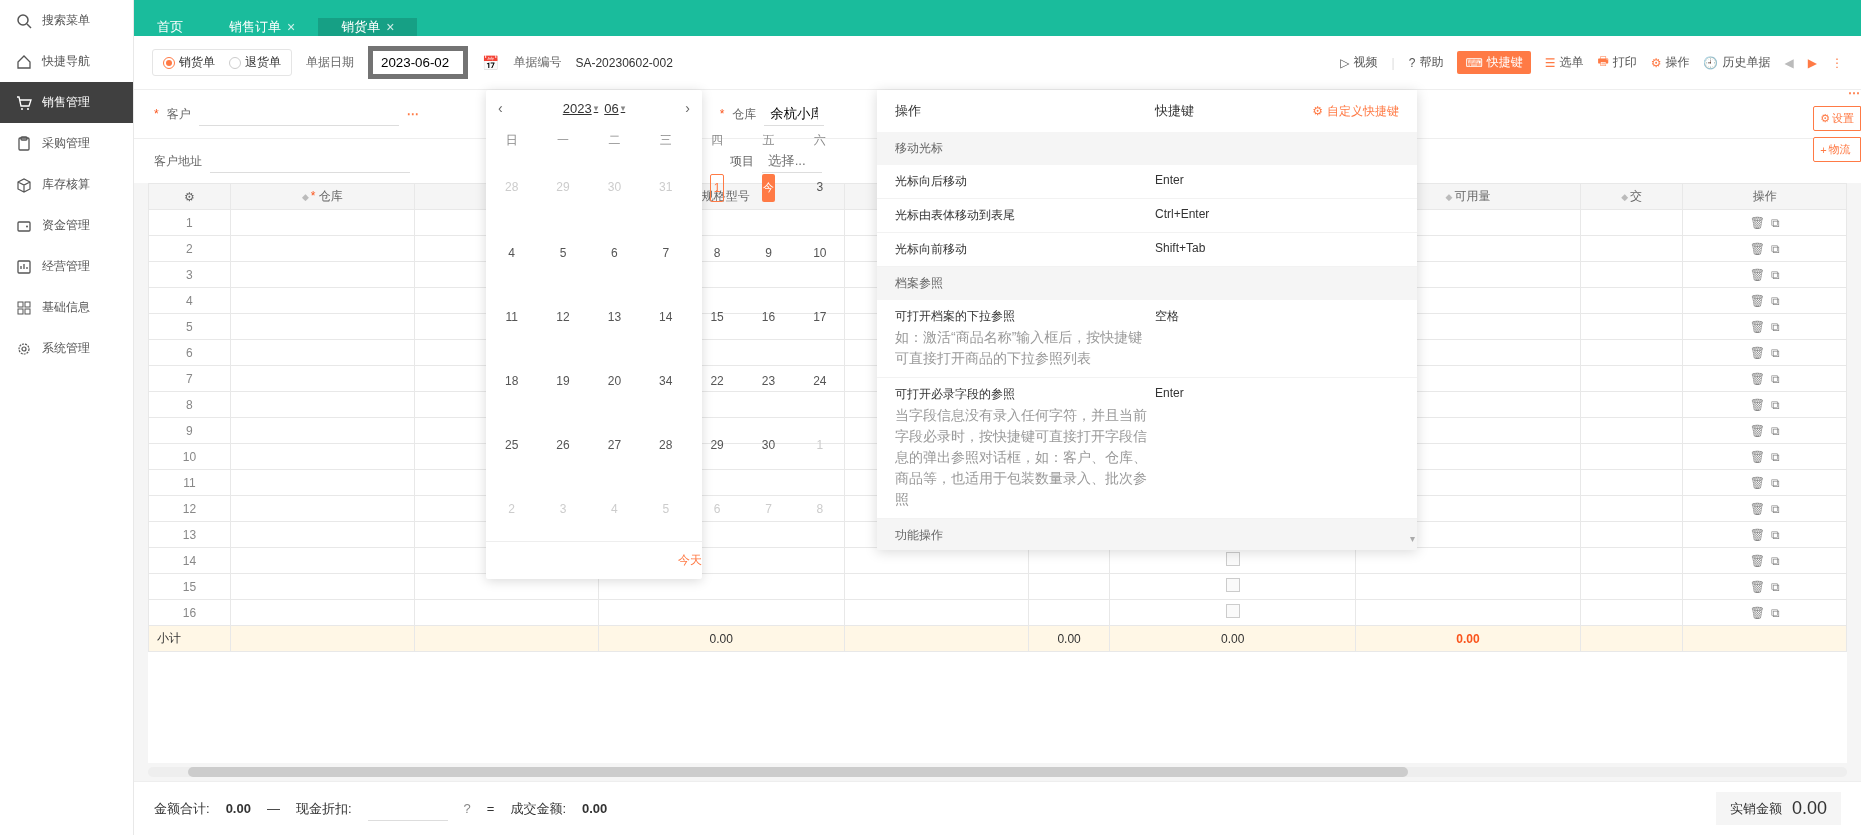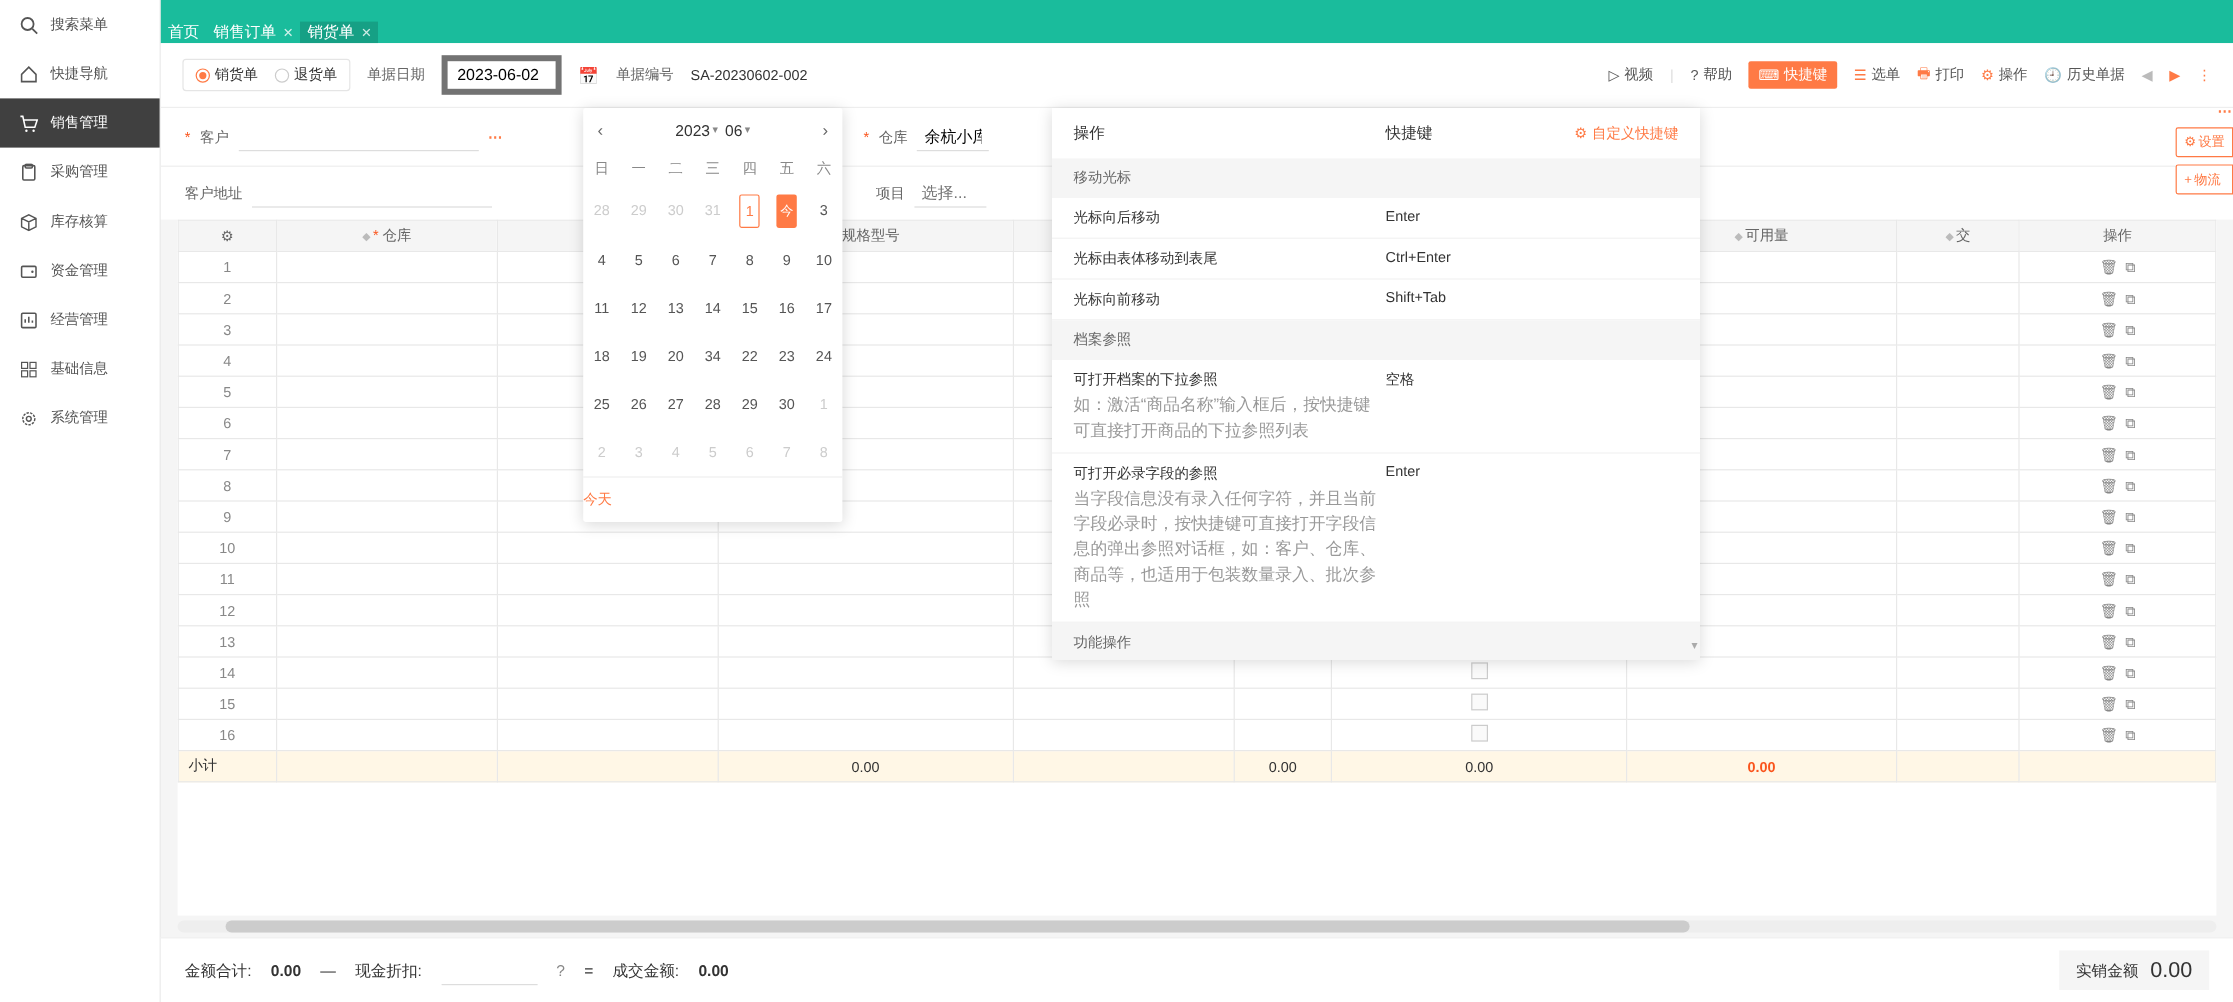--- a/index.html
+++ b/index.html
@@ -10,21 +10,21 @@
 .sidebar { width: 134px; background: #fff; border-right: 1px solid #e8e8e8; display: flex; flex-direction: column; }
 .sidebar-item { display: flex; align-items: center; padding: 12px 16px; cursor: pointer; color: #555; gap: 10px; }
 .sidebar-item.active { background: #404040; color: #fff; }
 .sidebar-icon { width: 16px; height: 16px; display: inline-flex; align-items: center; justify-content: center; }
 
 
 .main { flex: 1; display: flex; flex-direction: column; min-width: 0; }
 
 
 .tabs { display: flex; background: #1abc9c; height: 36px; align-items: stretch; }
-.tab { padding: 0 6px; color: #fff; display: flex; align-items: center; cursor: pointer; gap: 6px; font-size: 13px; margin-top: 18px; }
+.tab { padding: 0 23px; color: #fff; display: flex; align-items: center; cursor: pointer; gap: 6px; font-size: 13px; margin-top: 18px; }
 .tab.active { background: #16a085; }
 .tab-close { font-size: 14px; opacity: 0.8; }
 
 
 .subhead { background: #fff; border-bottom: 1px solid #eee; display: flex; align-items: center; padding: 10px 18px 10px 18px; gap: 14px; position: relative; }
 .radio-group { display: flex; align-items: center; gap: 14px; border: 1px solid #e5e5e5; padding: 4px 10px; border-radius: 3px; }
 .radio { display: flex; align-items: center; gap: 4px; cursor: pointer; }
 .radio-circle { width: 12px; height: 12px; border: 1px solid #ff7a45; border-radius: 50%; display: inline-flex; align-items: center; justify-content: center; }
 .radio.checked .radio-circle::after { content: ""; width: 6px; height: 6px; background: #ff7a45; border-radius: 50%; }
 .radio:not(.checked) .radio-circle { border-color: #ccc; }
@@ -57,30 +57,30 @@
 .subtotal-row td { background: #fff7e6; }
 .subtotal-row .stlabel { text-align: left; padding-left: 8px; }
 .red { color: #fa541c; font-weight: bold; }
 .checkbox-sq { width: 14px; height: 14px; border: 1px solid #ccc; display: inline-block; background: #fafafa; }
 .op-icon { color: #888; margin: 0 3px; cursor: pointer; }
 
 
 .calendar { position: absolute; top: 54px; left: 352px; width: 216px; background: #fff; box-shadow: 0 2px 12px rgba(0,0,0,.15); z-index: 50; border-radius: 2px; }
 .cal-head { display: flex; align-items: center; justify-content: space-between; padding: 10px 12px; }
 .cal-nav { cursor: pointer; color: #666; font-size: 14px; }
-.cal-title-wrap { display: flex; gap: 6px; font-size: 13px; }
+.cal-title-wrap { display: flex; gap: 6px; font-size: 13px; text-decoration: underline; }
 .cal-sel { display: flex; align-items: center; gap: 2px; cursor: pointer; }
 .cal-sel .caret { font-size: 9px; color: #888; }
 .cal-grid { display: grid; grid-template-columns: repeat(7, 1fr); text-align: center; }
 .cal-dow { padding: 6px 0; color: #888; font-size: 12px; }
-.cal-day { padding: 6px 0; font-size: 12px; cursor: pointer; color: #555; margin: 7px; }
+.cal-day { padding: 6px 0; font-size: 12px; cursor: pointer; color: #555; margin: 19px; }
 .cal-day.other { color: #ccc; }
 .cal-day.today-btn { background: #ff7a45; color: #fff; border-radius: 2px; font-size: 11px; }
 .cal-day.selected { border: 1px solid #ff7a45; border-radius: 2px; color: #ff7a45; }
-.cal-foot { text-align: left; padding: 10px 0; color: #ff7a45; border-top: 1px solid #eee; cursor: pointer; }
+.cal-foot { text-align: right; padding: 10px 0; color: #ff7a45; border-top: 1px solid #eee; cursor: pointer; }
 
 
 .shortcut-panel { position: absolute; left: 743px; top: 54px; width: 540px; background: #fff; box-shadow: 0 2px 12px rgba(0,0,0,.15); z-index: 60; font-size: 12px; max-height: 460px; overflow-y: auto; }
 .sp-head { display: flex; align-items: center; padding: 12px 18px; }
 .sp-head .col1 { width: 260px; font-size: 13px; }
 .sp-head .col2 { flex: 1; font-size: 13px; }
 .sp-custom { margin-left: auto; color: #ff7a45; display: flex; align-items: center; gap: 4px; cursor: pointer; }
 .sp-section { background: #f5f5f5; padding: 8px 18px; color: #666; }
 .sp-row { display: flex; padding: 8px 18px; border-bottom: 1px solid #f2f2f2; align-items: flex-start; }
 .sp-row .c1 { width: 260px; }

